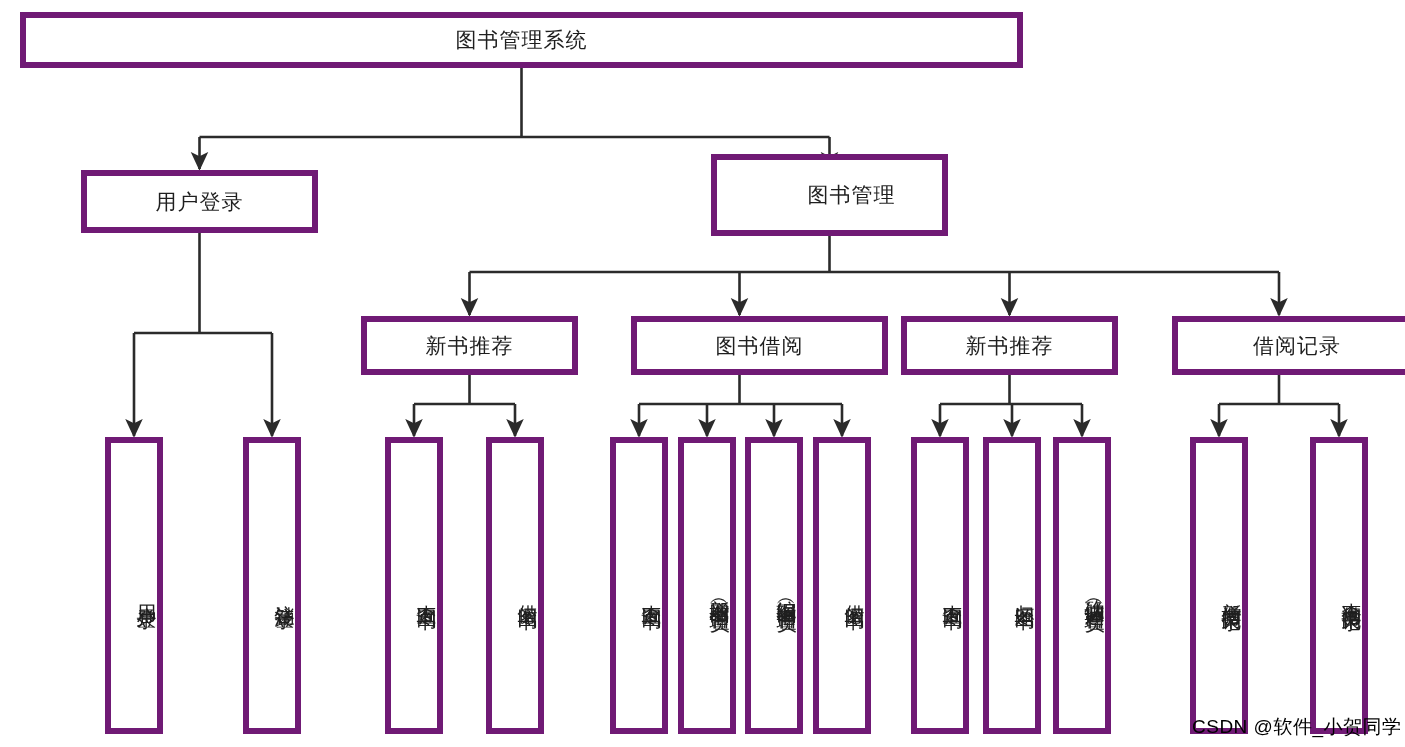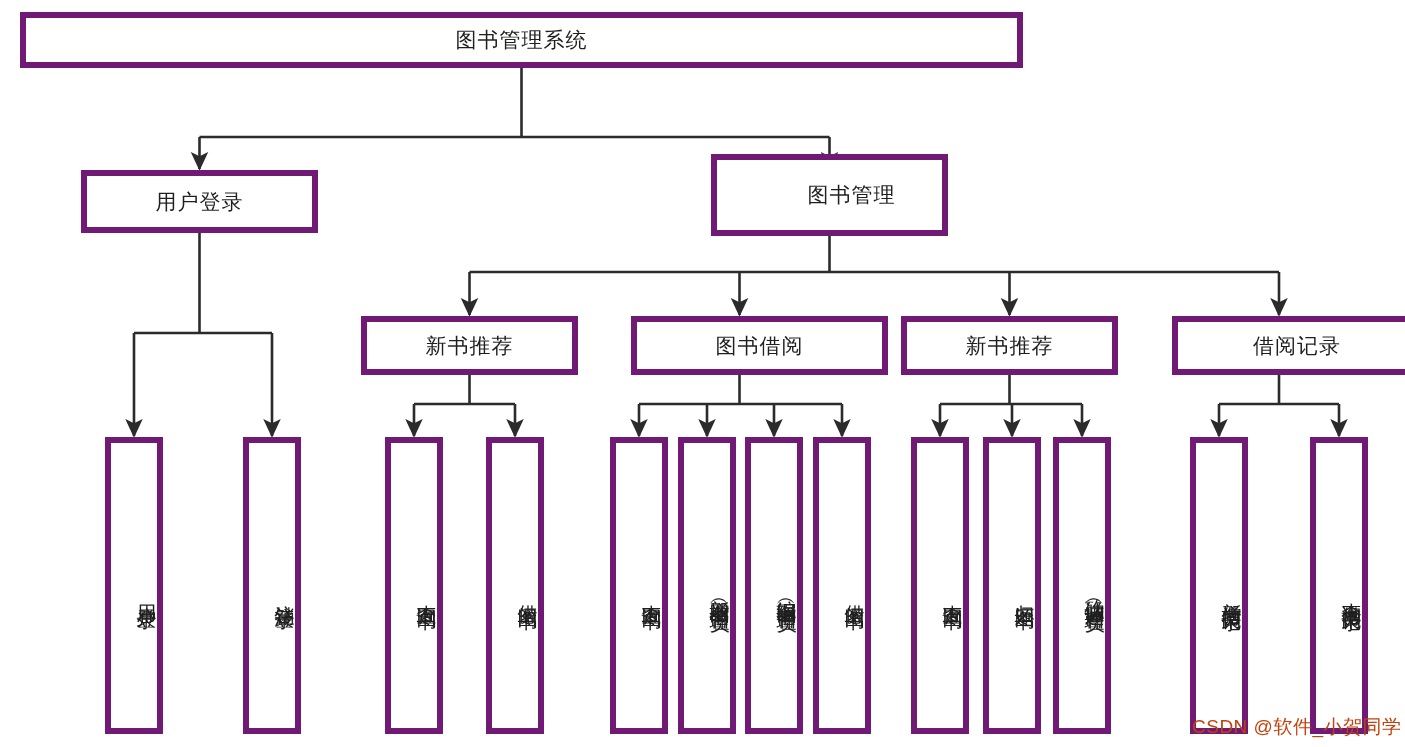--- a/index.html
+++ b/index.html
@@ -51,21 +51,21 @@
     line-height: 1.05;
   }
   .node.vert > span {
     writing-mode: vertical-rl;
     text-orientation: upright;
     display: block;
   }
   .watermark {
     position: absolute;
     font-size: 19px;
-    color: #c2410c;
+    color: #000000;
     white-space: nowrap;
     letter-spacing: 0.5px;
     pointer-events: none;
   }
 </style>
 </head>
 <body>
 
 <div id="canvas">
   <svg id="wires" viewBox="0 0 1405 747" xmlns="http://www.w3.org/2000/svg">

